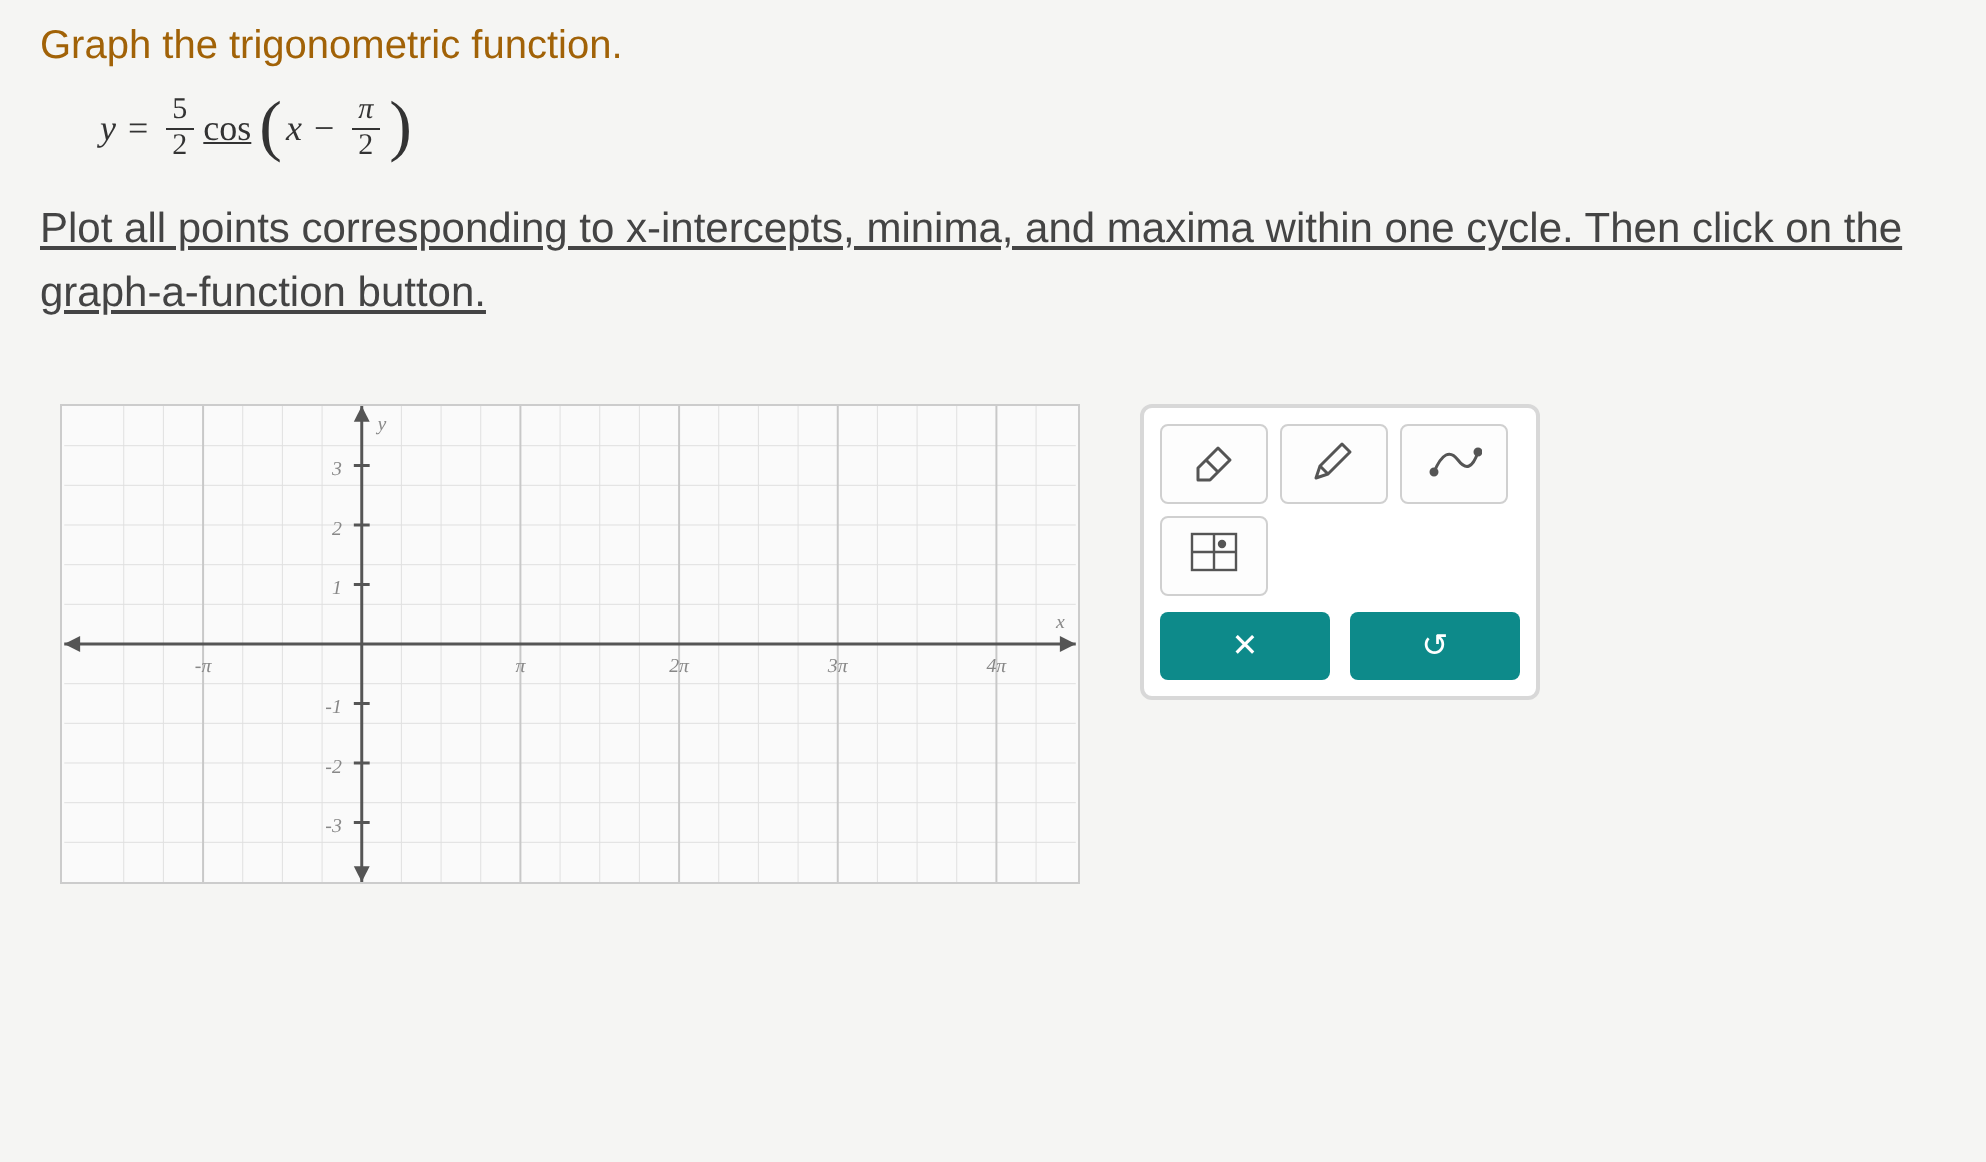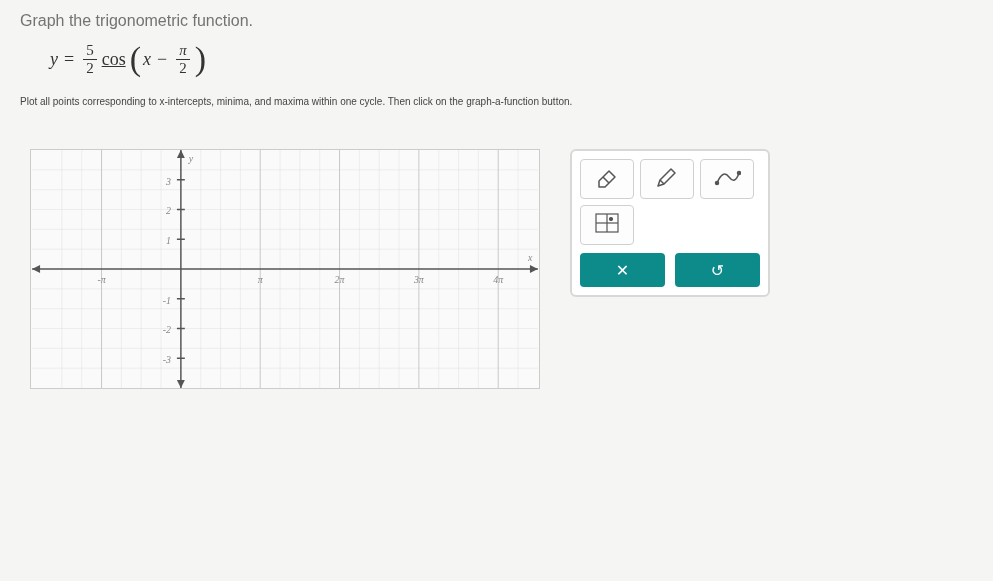--- a/index.html
+++ b/index.html
@@ -6,22 +6,22 @@
     body {
       font-family: Arial, Helvetica, sans-serif;
       background: #f5f5f3;
       width: 993px;
       height: 581px;
       padding: 12px 20px;
       color: #333;
       overflow: hidden;
     }
     .title {
-      font-size: 16px;
-      color: #737373;
+      font-size: 20px;
+      color: #a16207;
       margin-bottom: 12px;
     }
     .equation {
       margin-left: 30px;
       margin-bottom: 18px;
       font-size: 18px;
       font-family: 'Times New Roman', serif;
       font-style: italic;
       display: flex;
       align-items: center;
@@ -39,24 +39,25 @@
     .frac .num { border-bottom: 1px solid #333; padding: 0 3px; font-size: 15px;}
     .frac .den { padding: 0 3px; font-size: 15px;}
     .paren {
       font-size: 34px;
       font-style: normal;
       line-height: 1;
       font-family: 'Times New Roman', serif;
       position: relative;
     }
     .instruction {
-      font-size: 10px;
+      font-size: 21px;
       color: #444;
       line-height: 1.5;
       margin-bottom: 40px;
+      text-decoration: underline;
     }
     .workspace {
       display: flex;
       gap: 30px;
       align-items: flex-start;
       margin-left: 10px;
     }
     .graph-area {
       position: relative;
       width: 510px;

